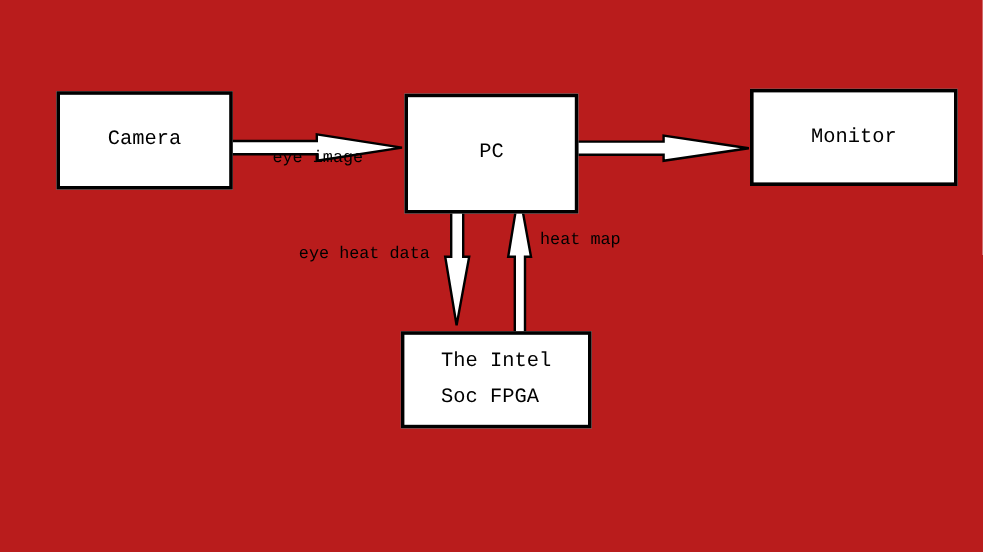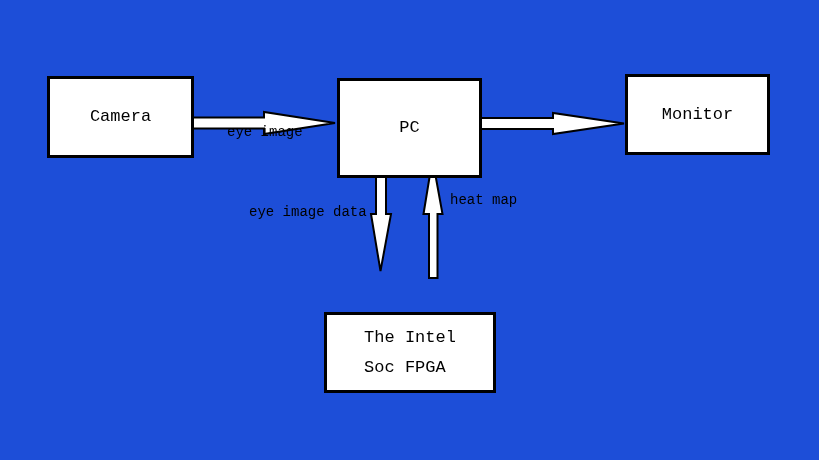--- a/index.html
+++ b/index.html
@@ -4,21 +4,21 @@
 <style>
   html, body {
     margin: 0;
     padding: 0;
     background: #ffffff;
   }
   .canvas {
     position: relative;
     width: 819px;
     height: 460px;
-    background: #1d4ed8;
+    background: #b91c1c;
     overflow: hidden;
     font-family: "Liberation Mono", "DejaVu Sans Mono", monospace;
     color: #000000;
   }
   .arrow-layer {
     position: absolute;
     left: 0;
     top: 0;
     width: 819px;
     height: 460px;
@@ -37,22 +37,22 @@
     background: #ffffff;
     display: flex;
     align-items: center;
     justify-content: center;
     font-size: 17px;
     line-height: 20px;
     white-space: pre-line;
   }
   #node-camera  { left: 47px;  top: 76px;  width: 147px; height: 82px; }
   #node-pc      { left: 337px; top: 78px;  width: 145px; height: 100px; }
-  #node-monitor { left: 625px; top: 74px;  width: 145px; height: 81px; }
-  #node-fpga    { left: 324px; top: 276px; width: 172px; height: 81px; margin-top: 36px; }
+  #node-monitor { left: 625px; top: 74px;  width: 173px; height: 81px; }
+  #node-fpga    { left: 334px; top: 276px; width: 159px; height: 81px; }
   #node-fpga .node-label {
     text-align: left;
     line-height: 30px;
   }
   .edge-label {
     position: absolute;
     font-size: 14px;
     line-height: 16px;
     white-space: nowrap;
   }
@@ -90,17 +90,17 @@
   </div>
 
   <div class="node" id="node-fpga">
     <span class="node-label">The Intel
 Soc FPGA</span>
   </div>
 
   <div class="edge-label" id="edge-label-0">eye image</div>
 
 
-  <div class="edge-label" id="edge-label-2">eye image data</div>
+  <div class="edge-label" id="edge-label-2">eye heat data</div>
 
   <div class="edge-label" id="edge-label-3">heat map</div>
 
 </div>
 
 </body></html>

